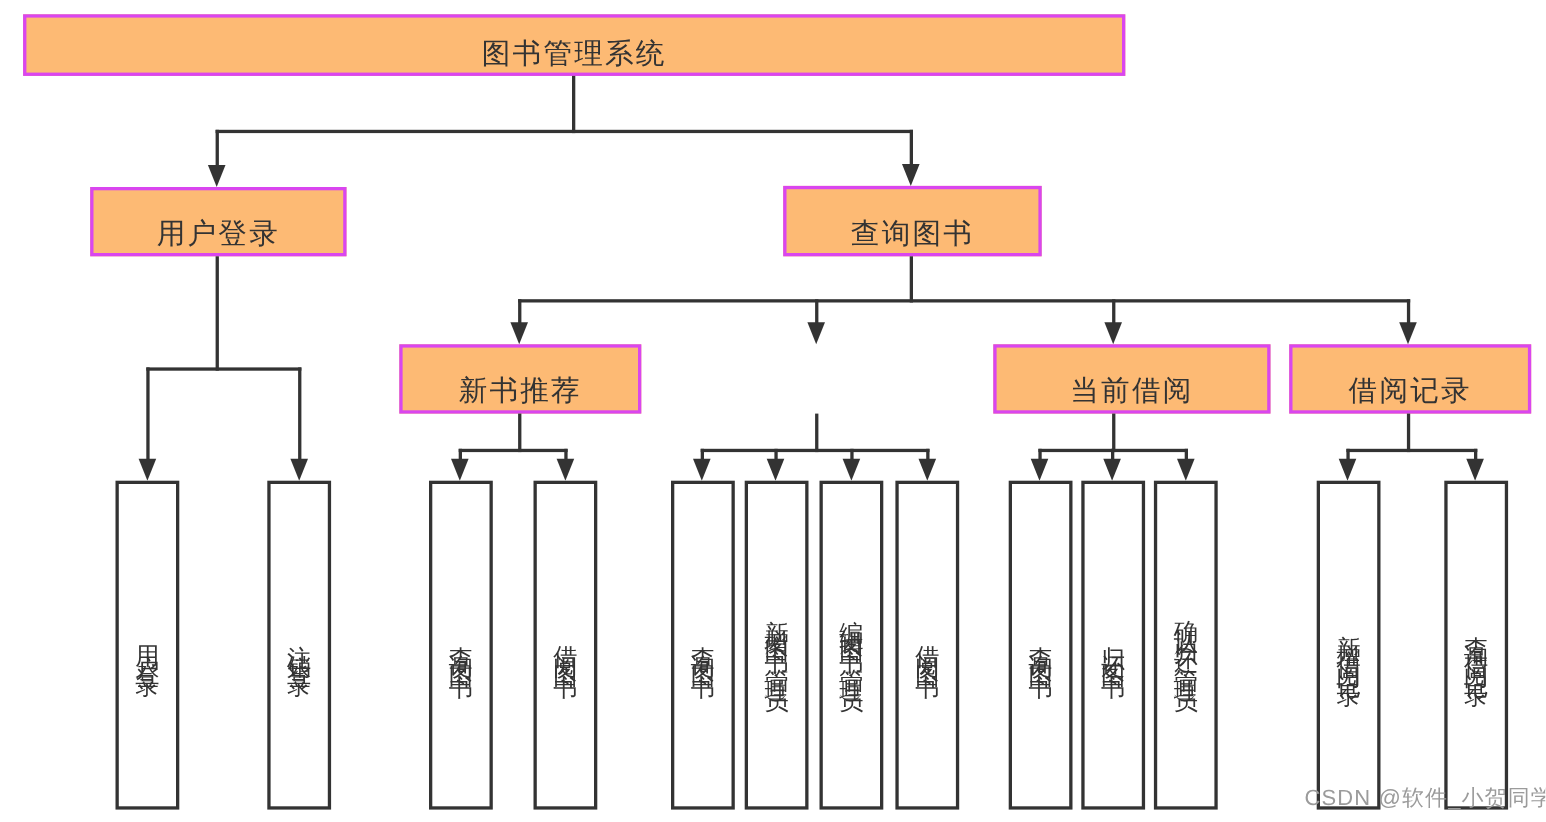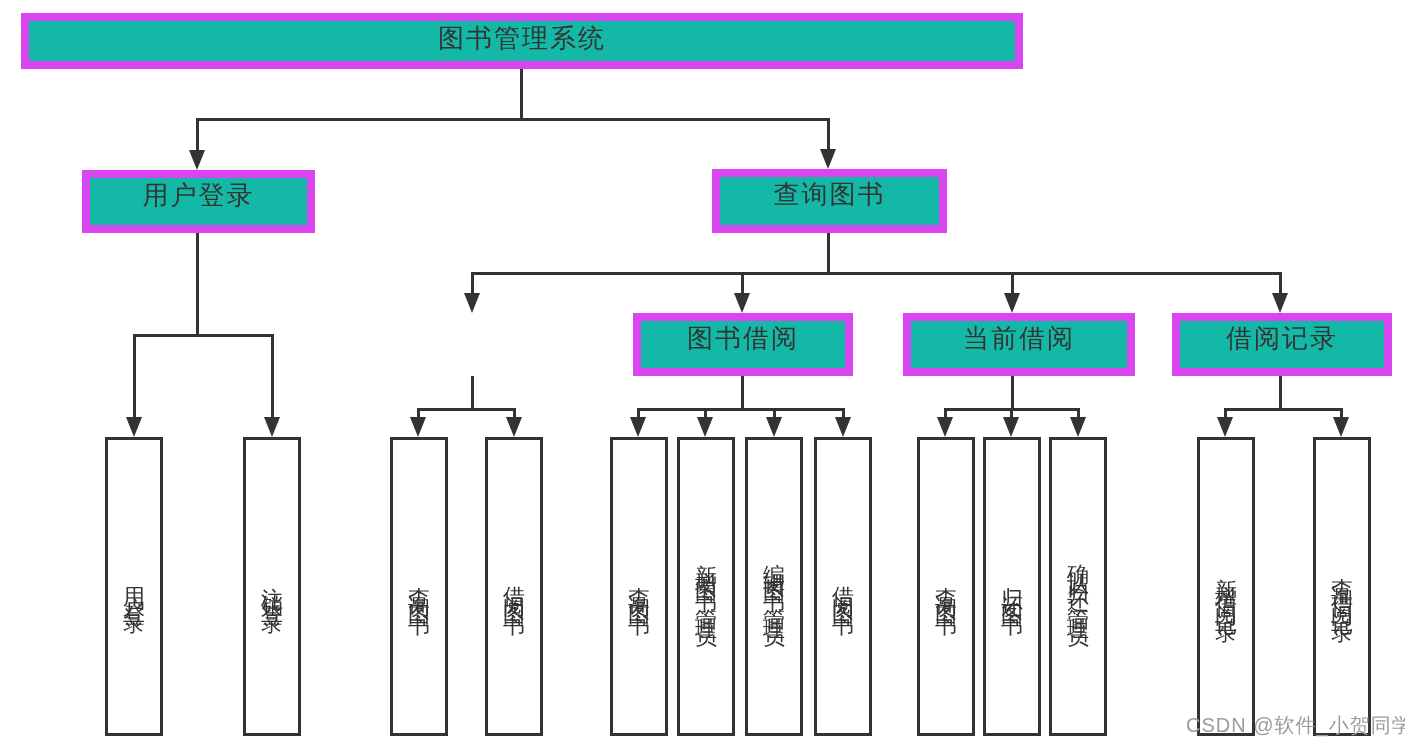--- a/index.html
+++ b/index.html
@@ -6,23 +6,23 @@
   #canvas{
     position:relative;
     width:1405px;height:747px;
     background:#fff;
     font-family:"Liberation Sans","DejaVu Sans",sans-serif;
     overflow:hidden;
   }
   .box{
     position:absolute;
     box-sizing:border-box;
-    border:8px solid #d946ef;
-    background:#14b8a6;
-    display:flex;align-items:flex-start;justify-content:center;
+    border:3px solid #d946ef;
+    background:#fdba74;
+    display:flex;align-items:flex-end;justify-content:center;
     color:#333;
   }
   .node-label{
     font-size:26px;letter-spacing:2px;color:#333;white-space:nowrap;
   }
   .leaf{
     position:absolute;top:437px;width:58px;height:299px;
     box-sizing:border-box;border:3px solid #333;background:#fff;
     display:flex;align-items:center;justify-content:center;
   }
@@ -76,24 +76,24 @@
   <div class="hl" style="left:471px;top:272px;width:811px"></div>
   <div class="vl" style="left:471px;top:272px;height:24px"></div>
   <i class="ar" style="left:464px;top:293px"></i>
   <div class="vl" style="left:741px;top:272px;height:24px"></div>
   <i class="ar" style="left:734px;top:293px"></i>
   <div class="vl" style="left:1011px;top:272px;height:24px"></div>
   <i class="ar" style="left:1004px;top:293px"></i>
   <div class="vl" style="left:1279px;top:272px;height:24px"></div>
   <i class="ar" style="left:1272px;top:293px"></i>
 
-  <div class="box" style="left:633px;top:313px;width:220px;height:63px">
-    <span class="node-label">图书借阅</span>
+  <div class="box" style="left:363px;top:313px;width:220px;height:63px">
+    <span class="node-label">新书推荐</span>
   </div>
-  <div class="box" style="left:903px;top:313px;width:232px;height:63px">
+  <div class="box" style="left:903px;top:313px;width:252px;height:63px">
     <span class="node-label">当前借阅</span>
   </div>
   <div class="box" style="left:1172px;top:313px;width:220px;height:63px">
     <span class="node-label">借阅记录</span>
   </div>
 
   <div class="vl" style="left:471px;top:376px;height:35px"></div>
   <div class="hl" style="left:417px;top:408px;width:99px"></div>
   <div class="vl" style="left:417px;top:408px;height:13px"></div>
   <i class="ar" style="left:410px;top:417px"></i>

